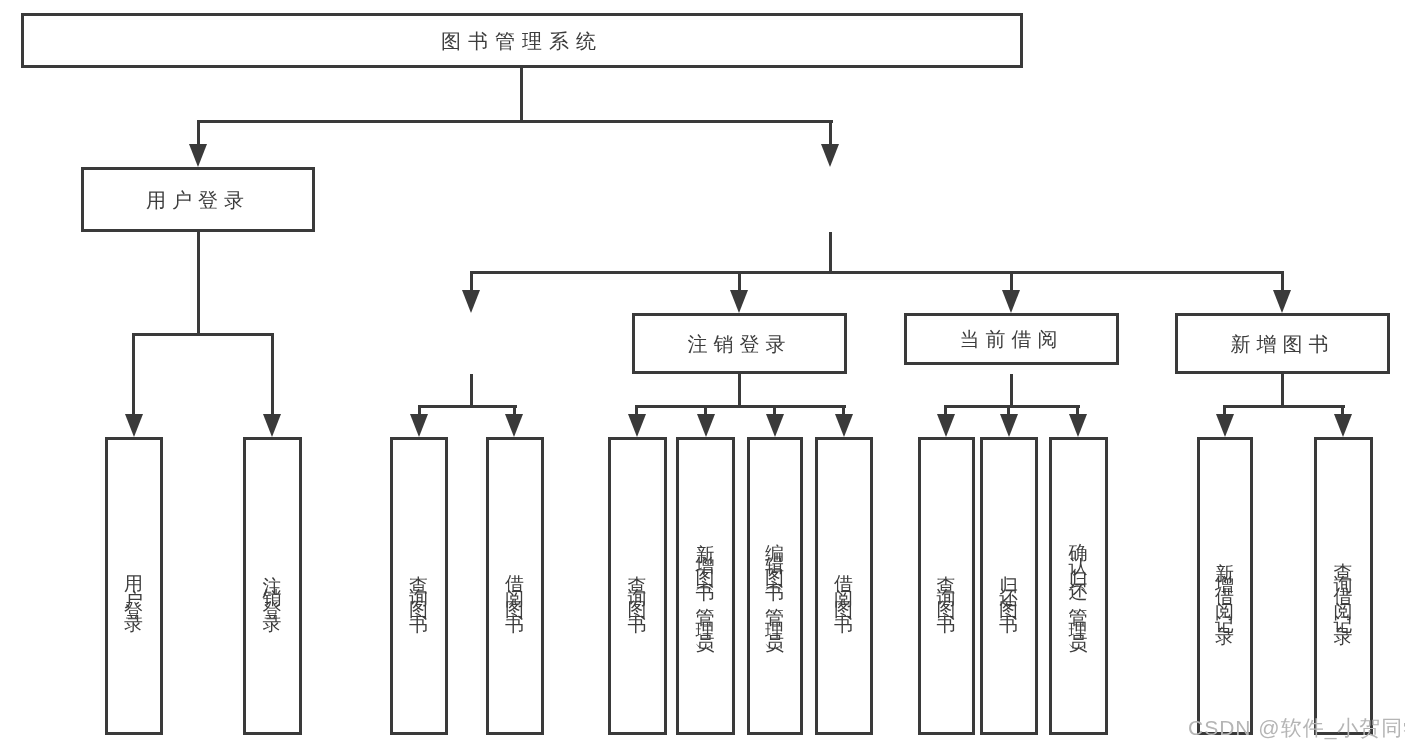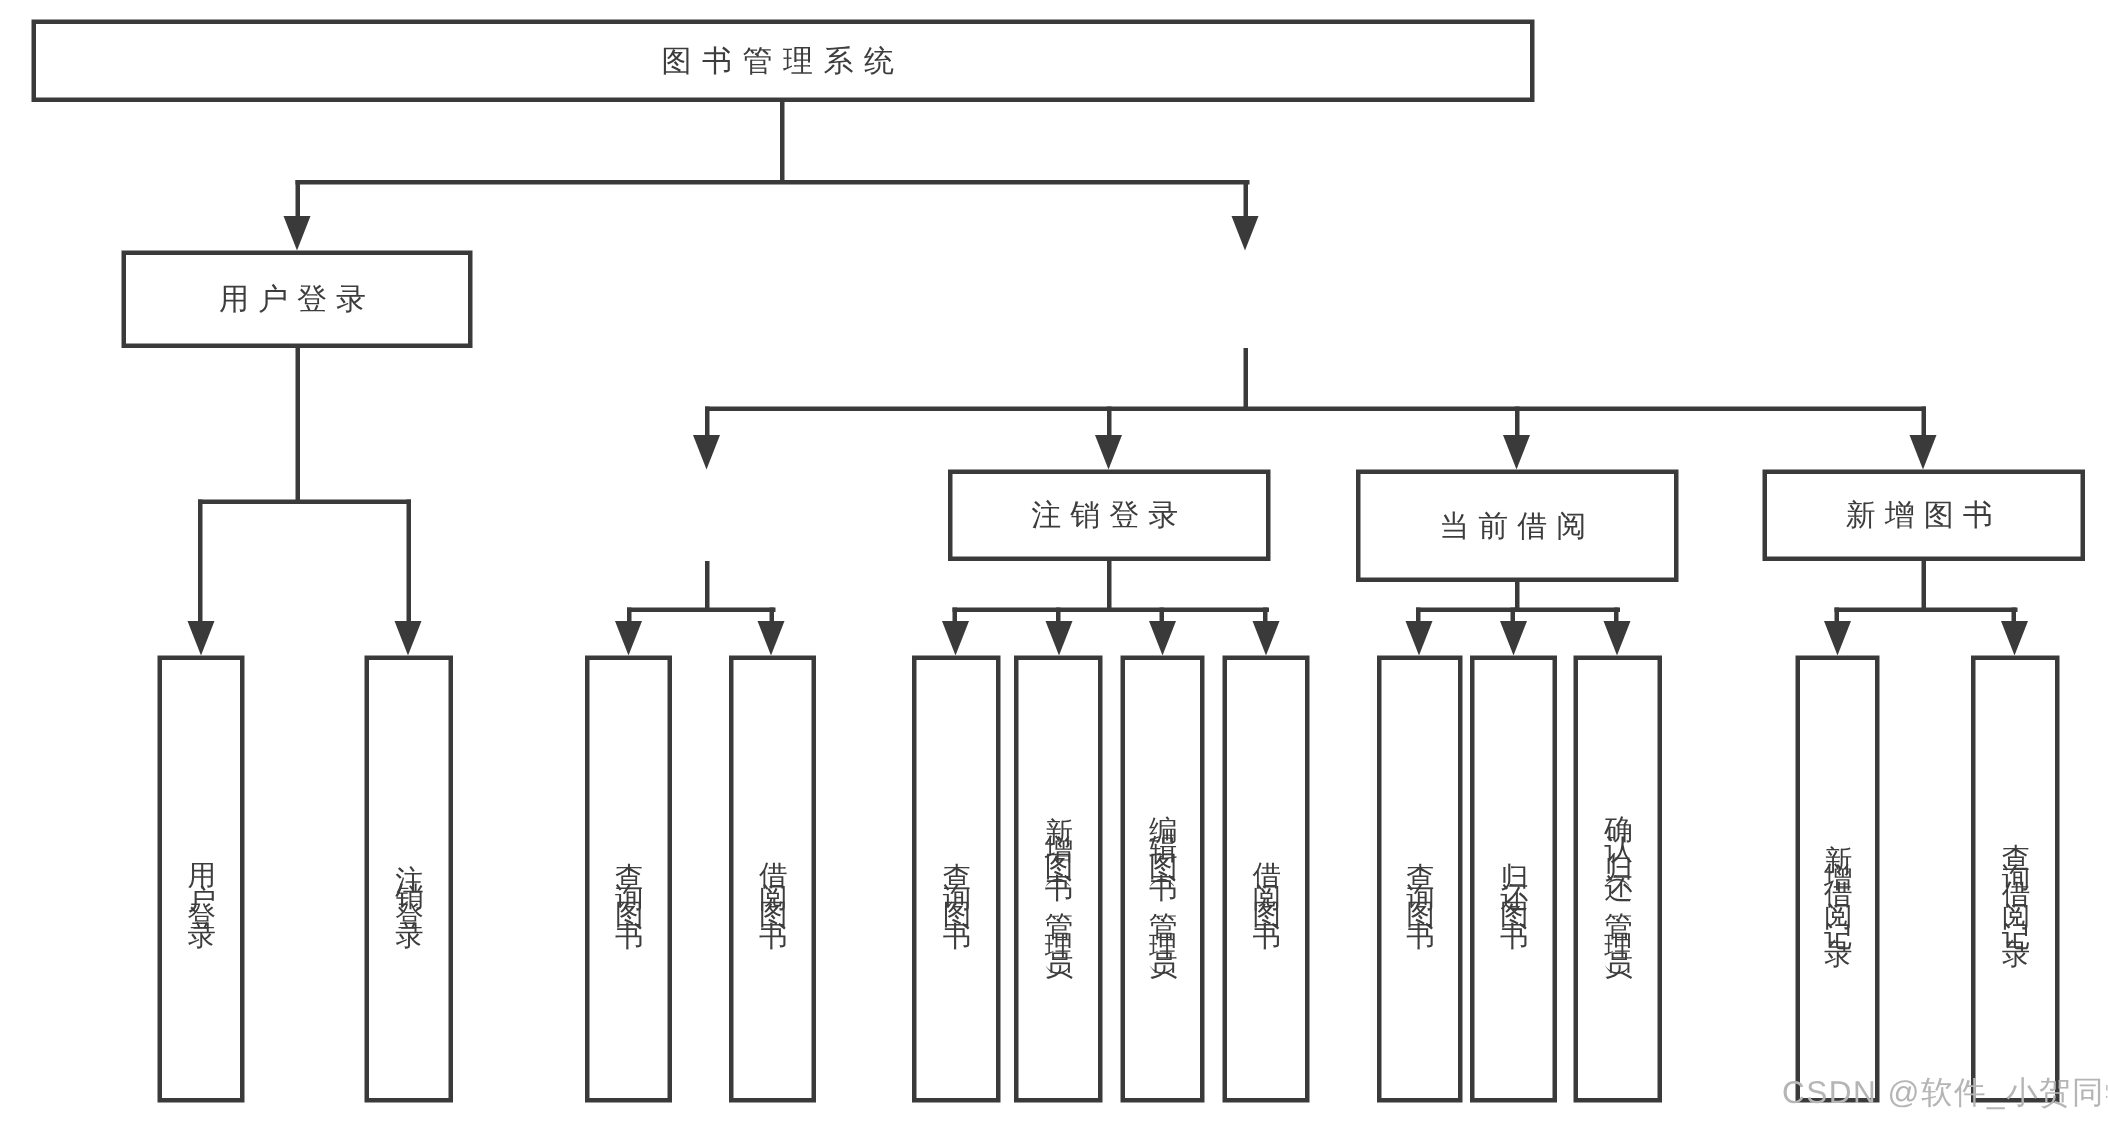--- a/index.html
+++ b/index.html
@@ -112,21 +112,21 @@
   <div class="hbox" style="left:81px;top:167px;width:234px;height:65px">
     <span>用户登录</span>
   </div>
 
 
 
   <div class="hbox" style="left:632px;top:313px;width:215px;height:61px">
     <span>注销登录</span>
   </div>
 
-  <div class="hbox" style="left:904px;top:313px;width:215px;height:75px">
+  <div class="hbox" style="left:904px;top:313px;width:215px;height:52px">
     <span>当前借阅</span>
   </div>
 
   <div class="hbox" style="left:1175px;top:313px;width:215px;height:61px">
     <span>新增图书</span>
   </div>
 
   <div class="leaf" style="left:105px;width:58px">
     <span>用户登录</span>
   </div>

